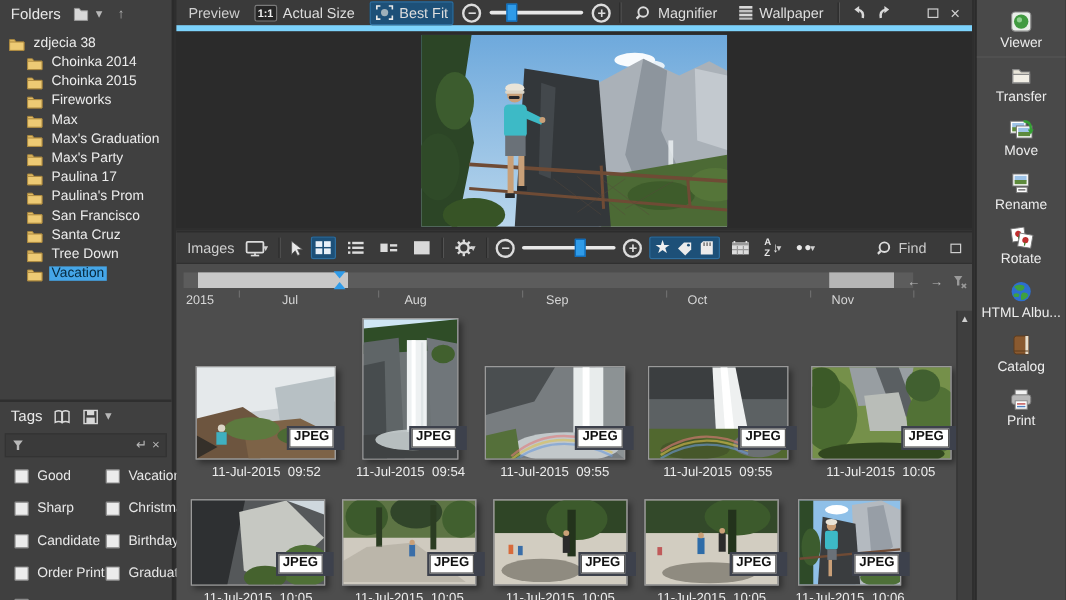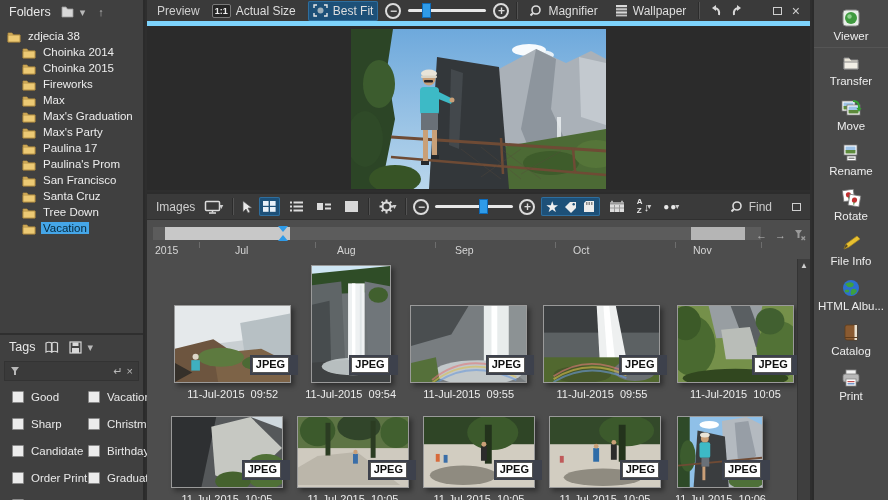--- a/index.html
+++ b/index.html
@@ -69,21 +69,21 @@
   .tl-bar { position:absolute; left:6px; top:6px; width:608px; height:13px; background:#5c5c5c; }
   .tl-seg { position:absolute; top:0; bottom:0; background:#c8c8c8; }
   .tl-marker-top,.tl-marker-bottom { position:absolute; width:0; height:0; border-left:5px solid transparent; border-right:5px solid transparent; }
   .tl-marker-top { top:-1px; border-top:6px solid var(--accent,#3aa0f0); }
   .tl-marker-bottom { bottom:-1px; border-bottom:6px solid var(--accent,#3aa0f0); }
   .tl-tick { position:absolute; top:21px; width:1px; height:6px; background:#6d6d6d; }
   .tl-label { position:absolute; top:23px; font-size:10.5px; color:#d6d6d6; }
   .tl-nav { position:absolute; right:4px; top:8px; display:flex; align-items:center; gap:8px; color:#9a9a9a; font-size:12px; }
 
   .thumb-area { position:absolute; top:65px; left:0; right:13px; bottom:0; overflow:hidden; }
-  .trow { display:flex; align-items:flex-end; padding-left:12px;margin-left:12px; }
+  .trow { display:flex; align-items:flex-end; padding-left:12px; }
   .trow1 { margin-top:6px; gap:10px; }
   .trow2 { margin-top:16px; gap:14px; }
   .tcell { display:flex; flex-direction:column; align-items:center; gap:5px; }
   .tcell.w { width:128px; } .tcell.n { width:96px; }
   .thumb { position:relative; border:1px solid #9a9a9a; box-shadow:3px 3px 5px rgba(0,0,0,.4); background:#777; cursor:pointer; }
   .thumb.l  { width:117px; height:78px; }
   .thumb.p  { width:80px;  height:118px; }
   .thumb.l2 { width:112px; height:72px; }
   .thumb.s2 { width:86px;  height:72px; }
   .thumb svg { display:block; width:100%; height:100%; }
@@ -772,27 +772,20 @@
             <use href="#rose-mini"></use>
           </g>
         <g transform="translate(9,6) rotate(10 5 5)">
             <use href="#rose-mini"></use>
           </g>
       </svg>
       <span class="side-label">Rotate</span>
     </div>
     <div class="side-item">
       <svg class="icon16" viewBox="0 0 22 18">
-        <polygon points="4,15 6,10 17,2 20,5 9,13" fill="#e8c030" stroke="#a8881e" stroke-width="0.7"></polygon>
-        <polygon points="4,15 6,10 8,12" fill="#5a4a20"></polygon>
-      </svg>
-      <span class="side-label">File Info</span>
-    </div>
-    <div class="side-item">
-      <svg class="icon16" viewBox="0 0 22 18">
         <circle cx="11" cy="9" r="8" fill="#2d6fd0"></circle>
         <path d="M5,5 Q9,2 13,4 Q15,6 12,8 Q8,9 7,7 Z" fill="#3fa03f"></path>
         <path d="M12,10 Q16,9 17,12 Q15,16 11,16 Q10,12 12,10 Z" fill="#3fa03f"></path>
         <ellipse cx="7" cy="12" rx="2.4" ry="1.6" fill="#3fa03f"></ellipse>
       </svg>
       <span class="side-label">HTML Albu...</span>
     </div>
     <div class="side-item">
       <svg class="icon16" viewBox="0 0 22 18">
         <path d="M7,1 L17,1 L17,16 L7,16 Q5,16 5,14 L5,3 Q5,1 7,1 Z" fill="#8a5a30" stroke="#5e3c1c" stroke-width="0.8"></path>

